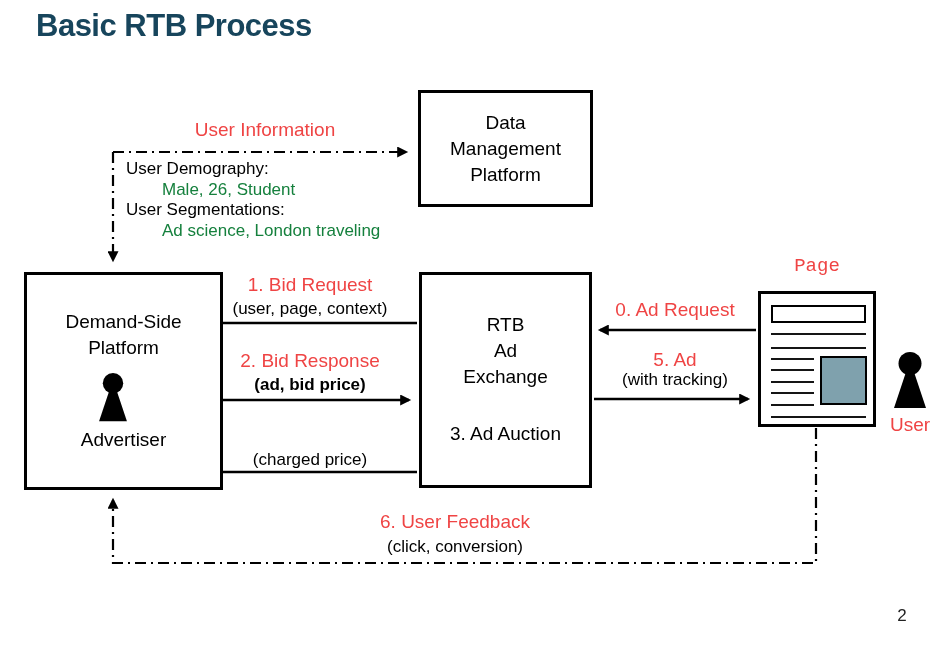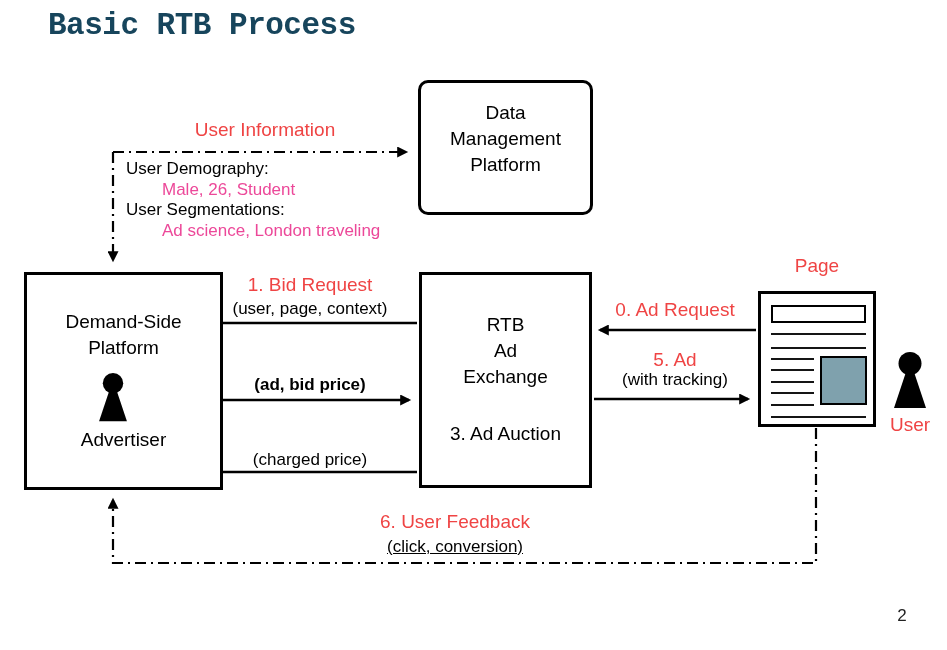--- a/index.html
+++ b/index.html
@@ -2,32 +2,32 @@
 <html><head>
 <meta charset="utf-8">
 <style>
   html,body{margin:0;padding:0;background:#fff;}
   .slide{
     position:relative;width:947px;height:650px;background:#ffffff;overflow:hidden;
     font-family:"Liberation Sans", sans-serif;color:#000;
   }
   .abs{position:absolute;}
   .slide-title{
-    left:48px;top:8px;font-size:31px;font-weight:bold;color:#17455c;letter-spacing:-0.5px;font-family:Liberation Mono, monospace;
+    left:36px;top:8px;font-size:31px;font-weight:bold;color:#17455c;letter-spacing:-0.5px;
   }
   svg.wires{position:absolute;left:0;top:0;z-index:1;}
   .box{
     position:absolute;box-sizing:border-box;border:3px solid #000;background:#fff;z-index:2;
   }
   .box-label{position:absolute;left:0;width:100%;text-align:center;font-size:19px;line-height:26px;}
   .preline{white-space:pre-line;}
   .lbl{position:absolute;text-align:center;font-size:19px;color:#ef4444;z-index:3;}
   .detail{position:absolute;text-align:center;font-size:17px;color:#000000;z-index:3;}
   .info-block{position:absolute;left:126px;top:159px;font-size:17px;line-height:20.5px;z-index:3;}
-  .info-block .val{color:#ec4899;padding-left:36px;}
+  .info-block .val{color:#15803d;padding-left:36px;}
   .person{display:block;}
   .person circle,.person path{fill:#000;}
   .pageline{position:absolute;height:2px;background:#151515;}
   .ad-slot{position:absolute;box-sizing:border-box;border:2.5px solid #000;background:#7fa1ad;}
   .hdr-rect{position:absolute;box-sizing:border-box;border:2.5px solid #000;background:#fff;}
   .page-number{font-size:17px;color:#222;text-align:center;}
 </style>
 </head>
 <body>
 
@@ -44,21 +44,21 @@
     <path d="M113 152 H406" fill="none" stroke="#000" stroke-width="2.2" stroke-dasharray="11 5 2 5" marker-end="url(#arr)"></path>
     <path d="M113 152 V260" fill="none" stroke="#000" stroke-width="2.2" stroke-dasharray="11 5 2 5" marker-end="url(#arr)"></path>
     <path d="M417 323 H208" fill="none" stroke="#000" stroke-width="2.6" marker-end="url(#arr)"></path>
     <path d="M203 400 H409" fill="none" stroke="#000" stroke-width="2.6" marker-end="url(#arr)"></path>
     <path d="M417 472 H208" fill="none" stroke="#000" stroke-width="2.6" marker-end="url(#arr)"></path>
     <path d="M756 330 H600" fill="none" stroke="#000" stroke-width="2.6" marker-end="url(#arr)"></path>
     <path d="M594 399 H748" fill="none" stroke="#000" stroke-width="2.6" marker-end="url(#arr)"></path>
     <path d="M816 428 V563 H113 V500" fill="none" stroke="#000" stroke-width="2.2" stroke-dasharray="11 5 2 5" marker-end="url(#arr)"></path>
   </svg>
 
-  <div class="box" style="left:418px;top:80px;width:175px;height:135px;border-radius:10px;">
+  <div class="box" style="left:418px;top:90px;width:175px;height:117px;">
     <div class="box-label preline" style="top:17px;">Data
 Management
 Platform</div>
   </div>
 
   <div class="box" style="left:24px;top:272px;width:199px;height:218px;">
     <div class="box-label" style="top:34px;padding:0 14px;box-sizing:border-box;">Demand-Side Platform</div>
     <svg class="person abs" style="left:69px;top:98px;" width="34" height="52" viewBox="0 0 36 56">
       <circle cx="18" cy="11" r="11"></circle>
       <path d="M14 19 L22 19 L33 52 L3 52 Z"></path>
@@ -66,21 +66,21 @@
     <div class="box-label" style="top:152px;">Advertiser</div>
   </div>
 
   <div class="box" style="left:419px;top:272px;width:173px;height:216px;">
     <div class="box-label preline" style="top:37px;">RTB
 Ad
 Exchange</div>
     <div class="box-label" style="top:146px;">3. Ad Auction</div>
   </div>
 
-  <div class="lbl" style="left:758px;top:255px;width:118px;">Page</div>
+  <div class="lbl" style="left:758px;top:255px;width:118px;font-family:Liberation Mono, monospace;">Page</div>
   <div class="box" style="left:758px;top:291px;width:118px;height:136px;">
     <div class="hdr-rect" style="left:10px;top:11px;width:95px;height:18px;"></div>
     <div class="pageline" style="left:10px;top:39px;width:95px;"></div>
     <div class="pageline" style="left:10px;top:53px;width:95px;"></div>
     <div class="pageline" style="left:10px;top:64px;width:43px;"></div>
     <div class="pageline" style="left:10px;top:75px;width:43px;"></div>
     <div class="pageline" style="left:10px;top:87px;width:43px;"></div>
     <div class="pageline" style="left:10px;top:98px;width:43px;"></div>
     <div class="pageline" style="left:10px;top:110px;width:43px;"></div>
     <div class="pageline" style="left:10px;top:122px;width:95px;"></div>
@@ -97,27 +97,28 @@
   <div class="info-block">
     <div>User Demography:</div>
     <div class="val">Male, 26, Student</div>
     <div>User Segmentations:</div>
     <div class="val">Ad science, London traveling</div>
   </div>
 
   <div class="lbl" style="left:212px;top:274px;width:196px;">1. Bid Request</div>
   <div class="detail" style="left:212px;top:299px;width:196px;">(user, page, context)</div>
 
+  <div class="lbl" style="left:212px;top:350px;width:196px;">2. Bid Response</div>
   <div class="detail" style="left:212px;top:375px;width:196px;font-weight:bold;">(ad, bid price)</div>
 
   <div class="detail" style="left:212px;top:450px;width:196px;">(charged price)</div>
 
   <div class="lbl" style="left:596px;top:299px;width:158px;">0. Ad Request</div>
 
   <div class="lbl" style="left:596px;top:349px;width:158px;">5. Ad</div>
   <div class="detail" style="left:596px;top:370px;width:158px;">(with tracking)</div>
 
   <div class="lbl" style="left:330px;top:511px;width:250px;">6. User Feedback</div>
-  <div class="detail" style="left:330px;top:537px;width:250px;text-decoration:underline;">(click, conversion)</div>
+  <div class="detail" style="left:330px;top:537px;width:250px;">(click, conversion)</div>
 
   <div class="abs page-number" style="left:889px;top:606px;width:26px;">2</div>
 
 </div>
 
 </body></html>

